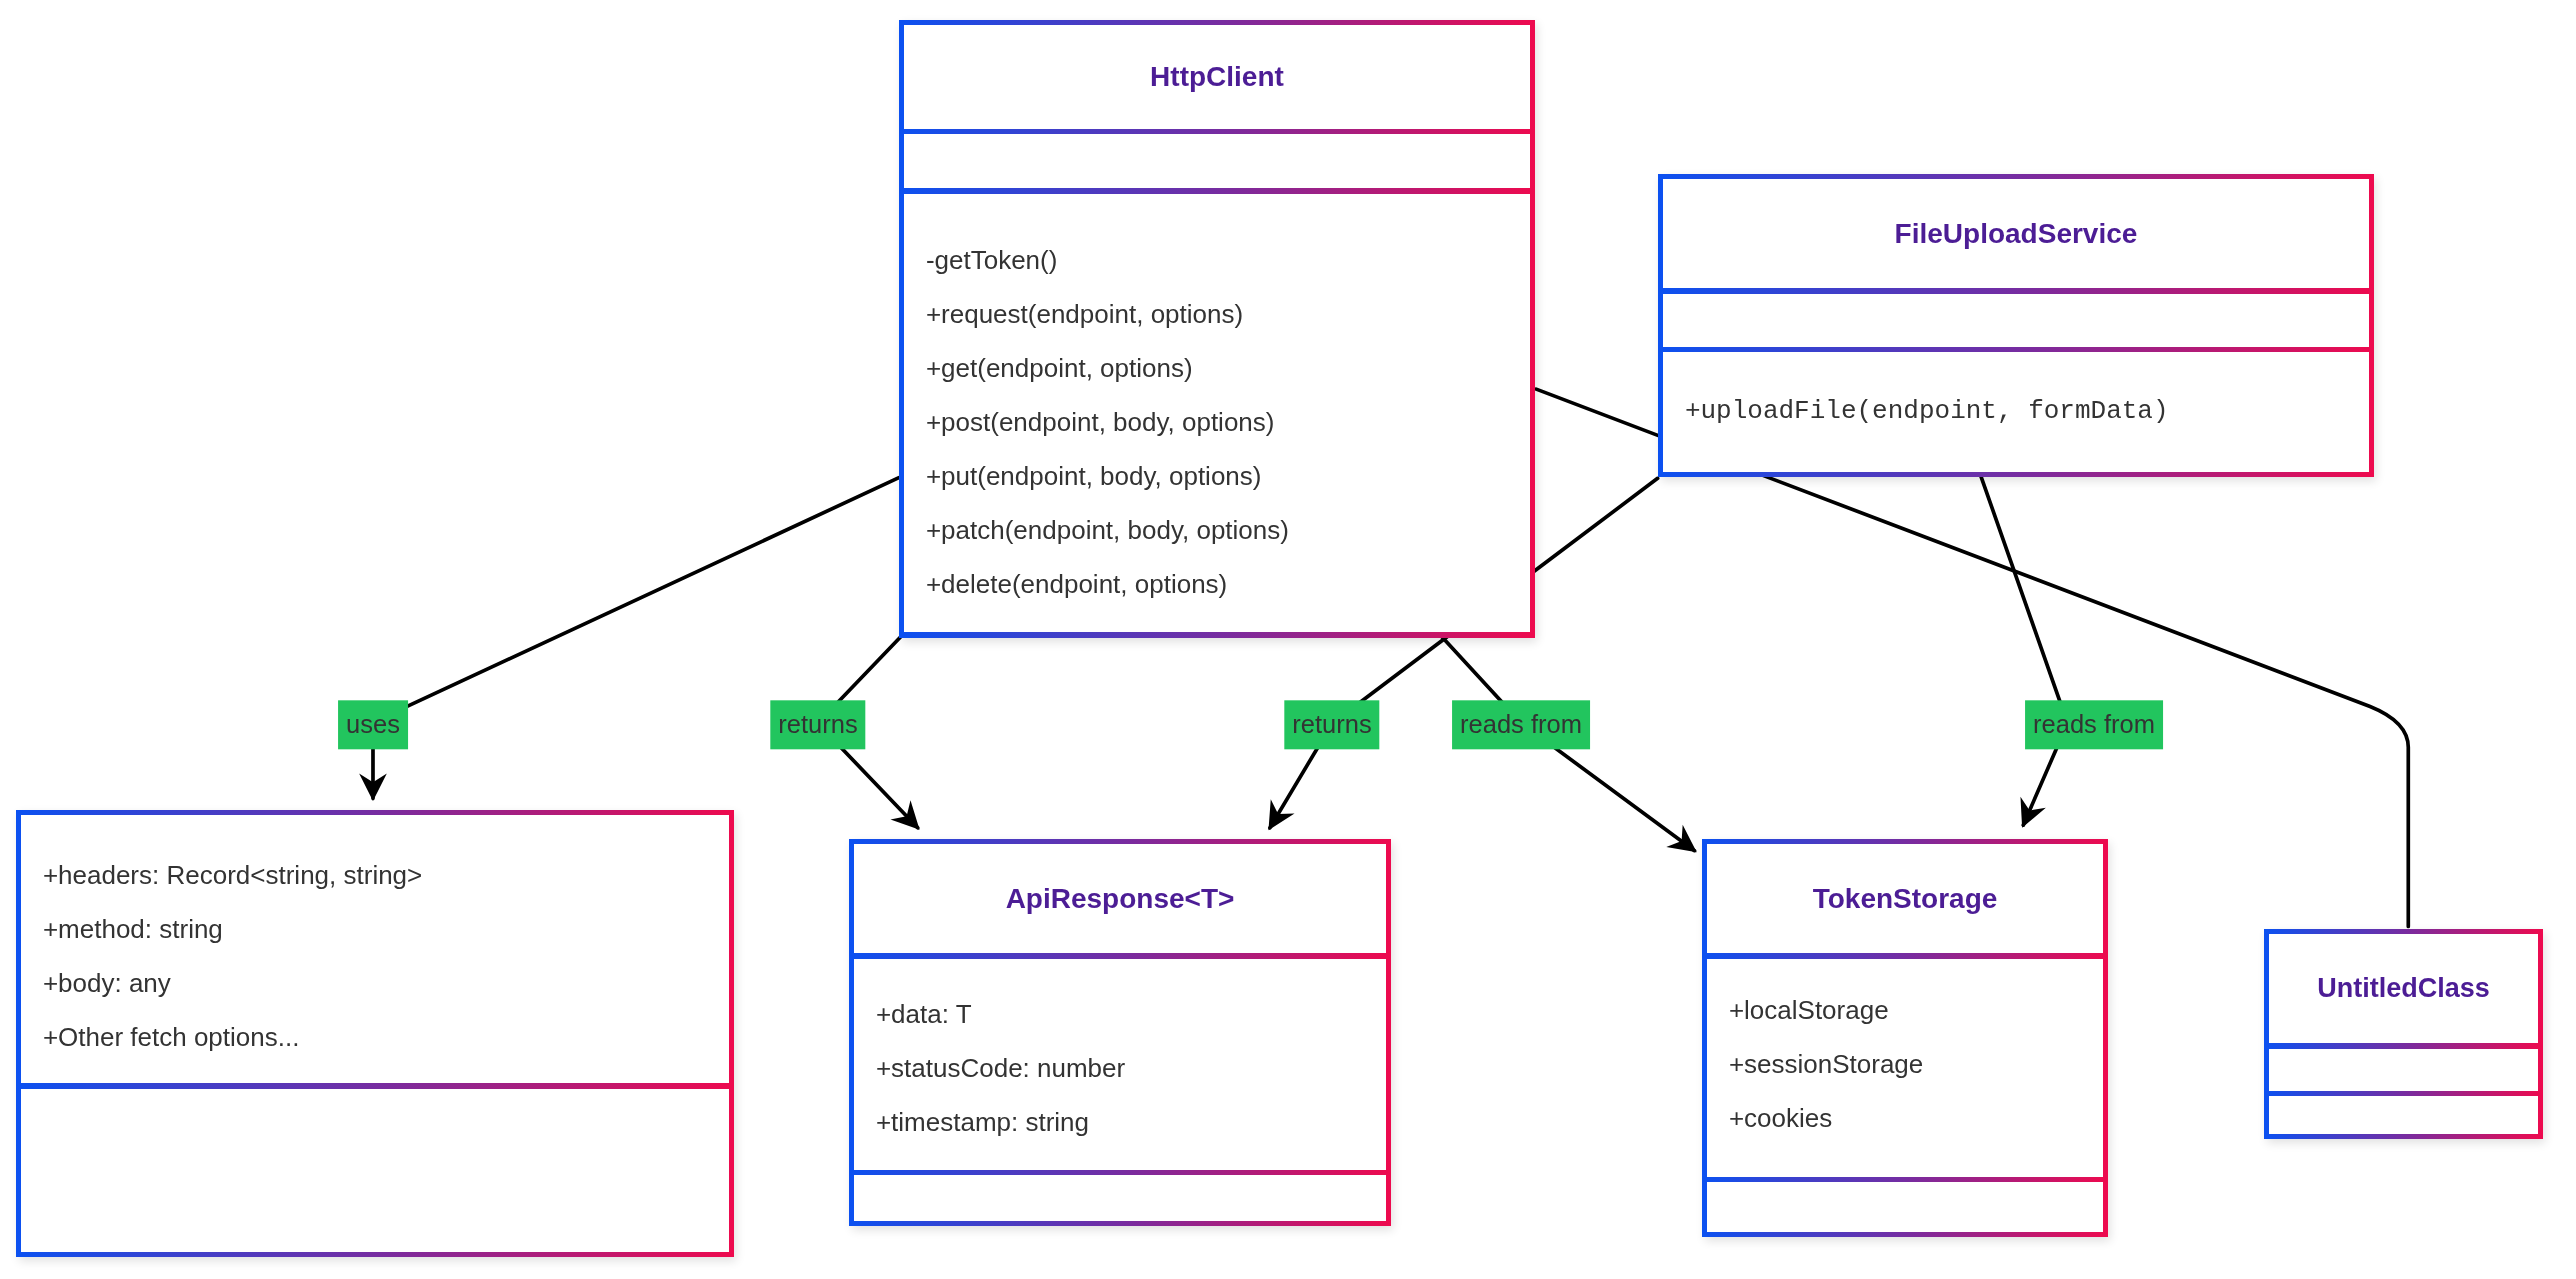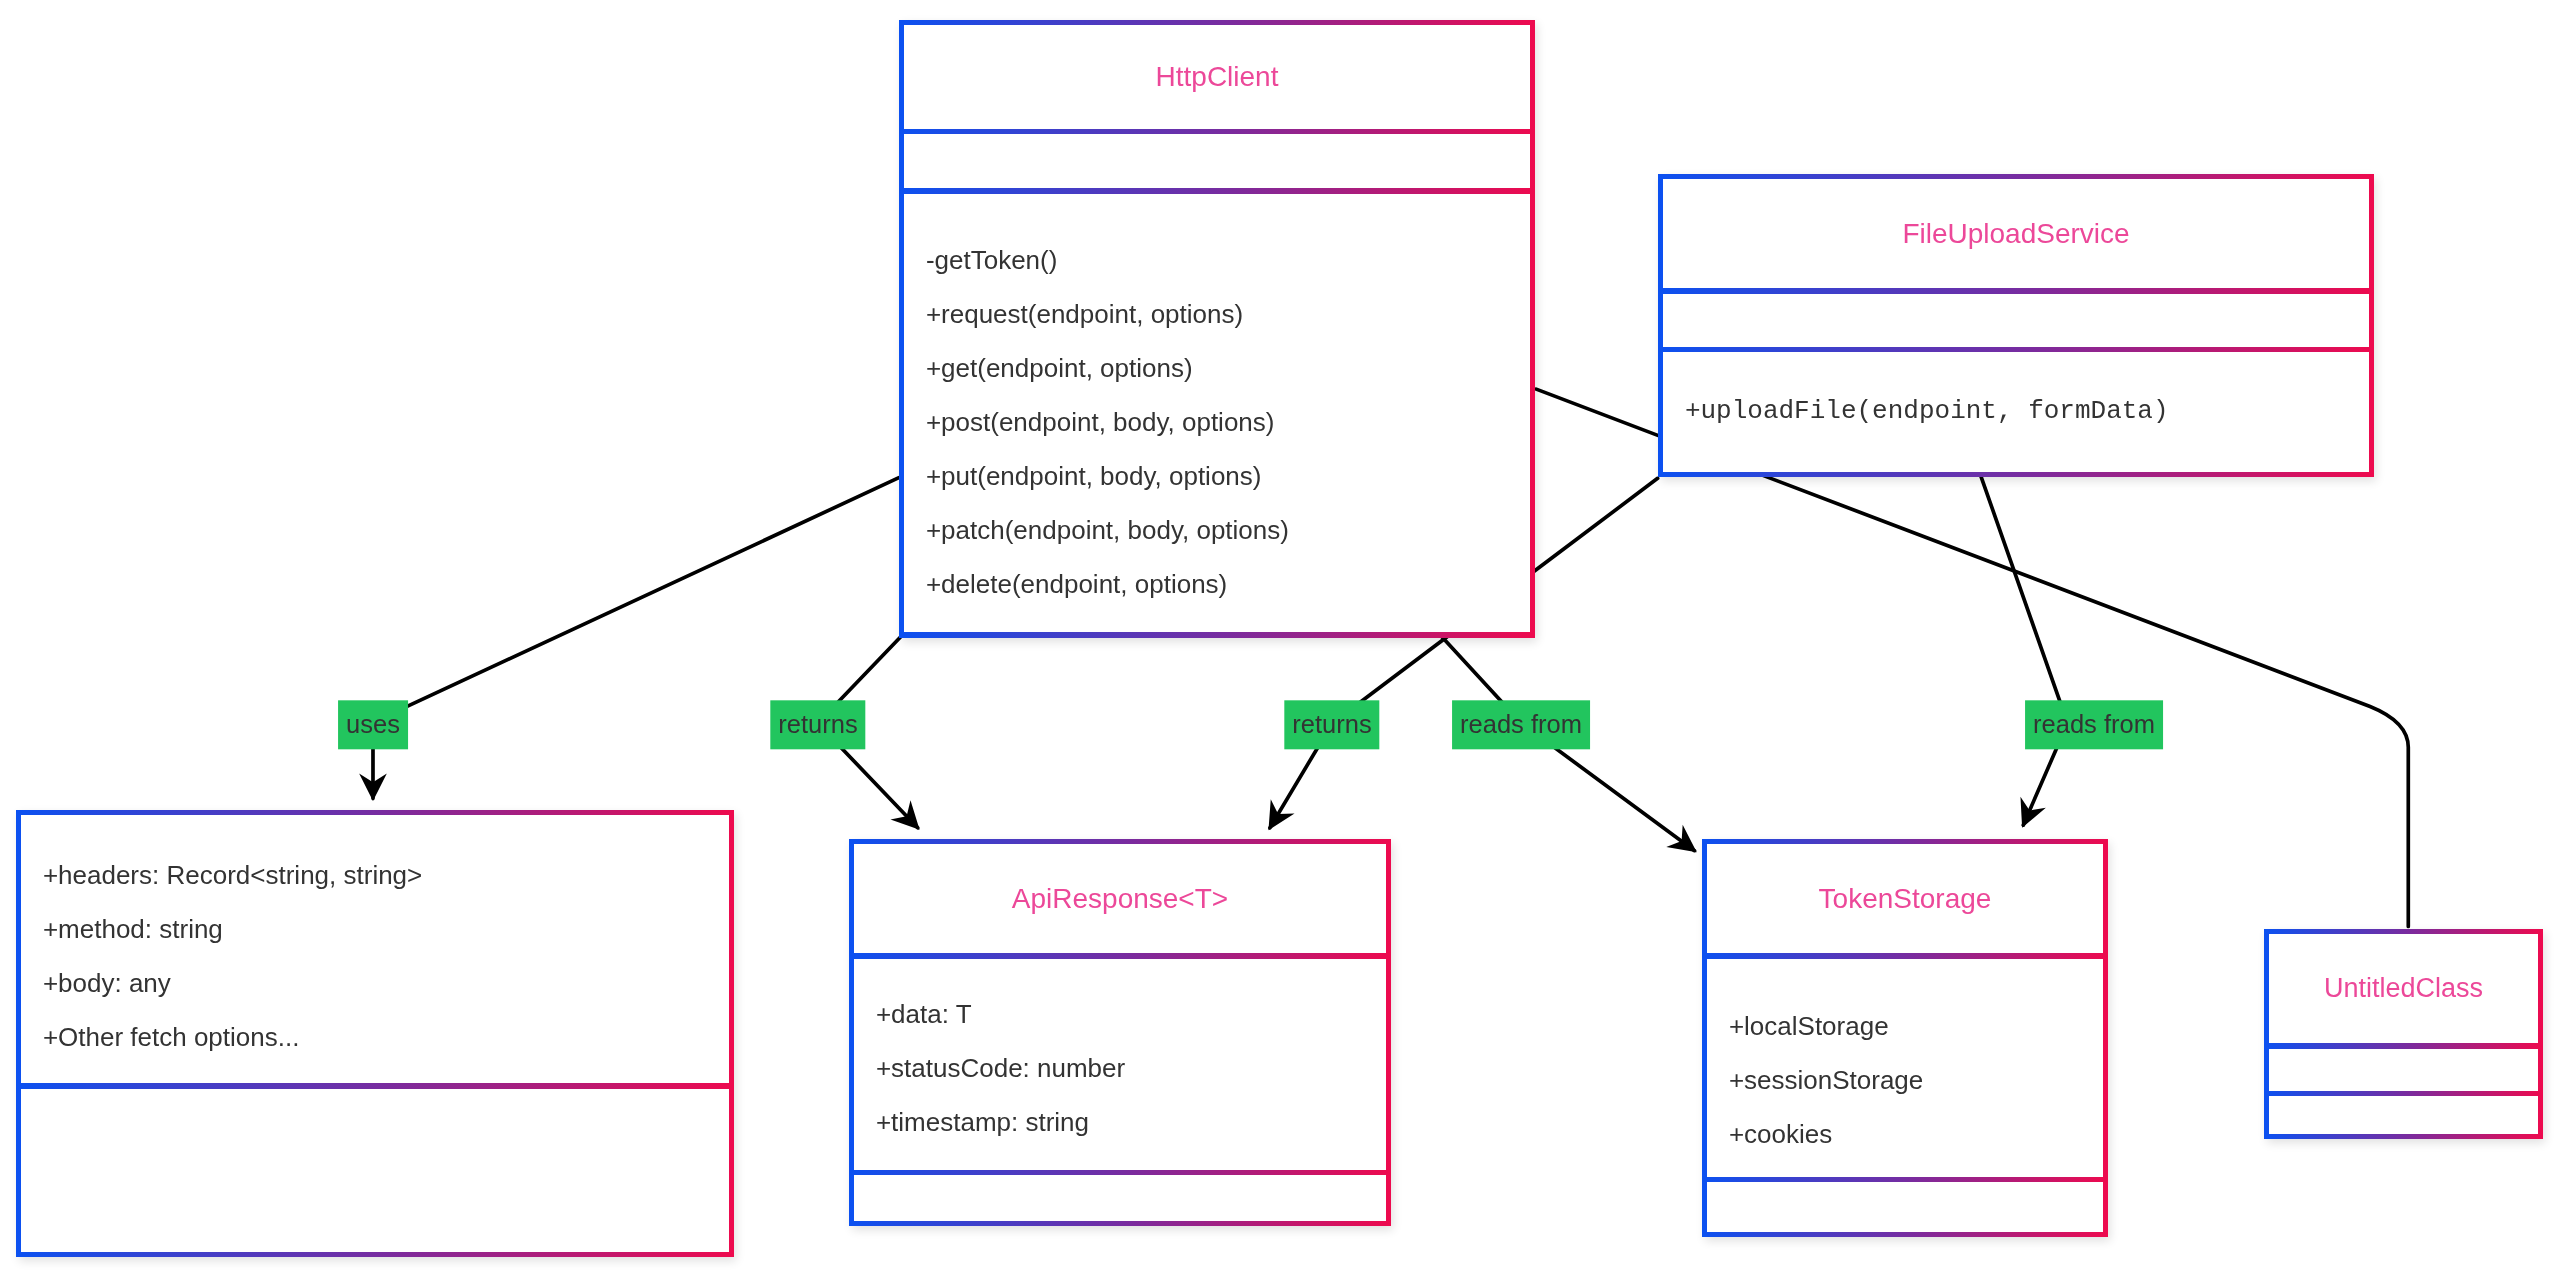--- a/index.html
+++ b/index.html
@@ -11,21 +11,21 @@
   .uml{
     position:absolute;z-index:2;display:flex;flex-direction:column;
     gap:5.4px;padding:5.4px;box-sizing:border-box;
     background:linear-gradient(90deg,#0b51f1 0%,#7a2b9e 52%,#ee0a4e 100%);
     box-shadow:2.7px 4px 9.4px rgba(0,0,0,0.12);
   }
   .cmp{background:#ffffff;flex:0 0 auto;}
   .cmp.grow{flex:1 1 auto;}
   .ctitle{
     display:flex;align-items:center;justify-content:center;
-    font-weight:normal;font-size:28px;color:#ec4899;
+    font-weight:bold;font-size:28px;color:#4c1d95;
   }
   .members{padding-left:21.5px;padding-right:6.7px;box-sizing:border-box;}
   .member{font-size:26px;line-height:54px;white-space:pre;color:#333333;}
   .elabel{
     position:absolute;z-index:3;transform:translate(-50%,-50%);
     background:#22c55e;color:#333333;font-size:25.5px;line-height:1.2;
     padding:9.4px 8px;white-space:nowrap;
   }
 </style>
 </head>
@@ -84,21 +84,21 @@
   <div class="cmp members" style="height:211px;padding-top:28px;box-sizing:border-box;">
     <div class="member">+data: T</div>
     <div class="member">+statusCode: number</div>
     <div class="member">+timestamp: string</div>
   </div>
   <div class="cmp grow"></div>
 </div>
 
 <div class="uml" style="left:1702px;top:839px;width:406px;height:398px;">
   <div class="cmp ctitle" style="height:109px;">TokenStorage</div>
-  <div class="cmp members" style="height:218px;padding-top:40px;box-sizing:border-box;">
+  <div class="cmp members" style="height:218px;padding-top:24px;box-sizing:border-box;">
     <div class="member">+localStorage</div>
     <div class="member">+sessionStorage</div>
     <div class="member">+cookies</div>
   </div>
   <div class="cmp grow"></div>
 </div>
 
 <div class="uml" style="left:2264px;top:929px;width:279px;height:210px;">
   <div class="cmp ctitle" style="height:109px;font-size:27px;">UntitledClass</div>
   <div class="cmp" style="height:42px;"></div>

